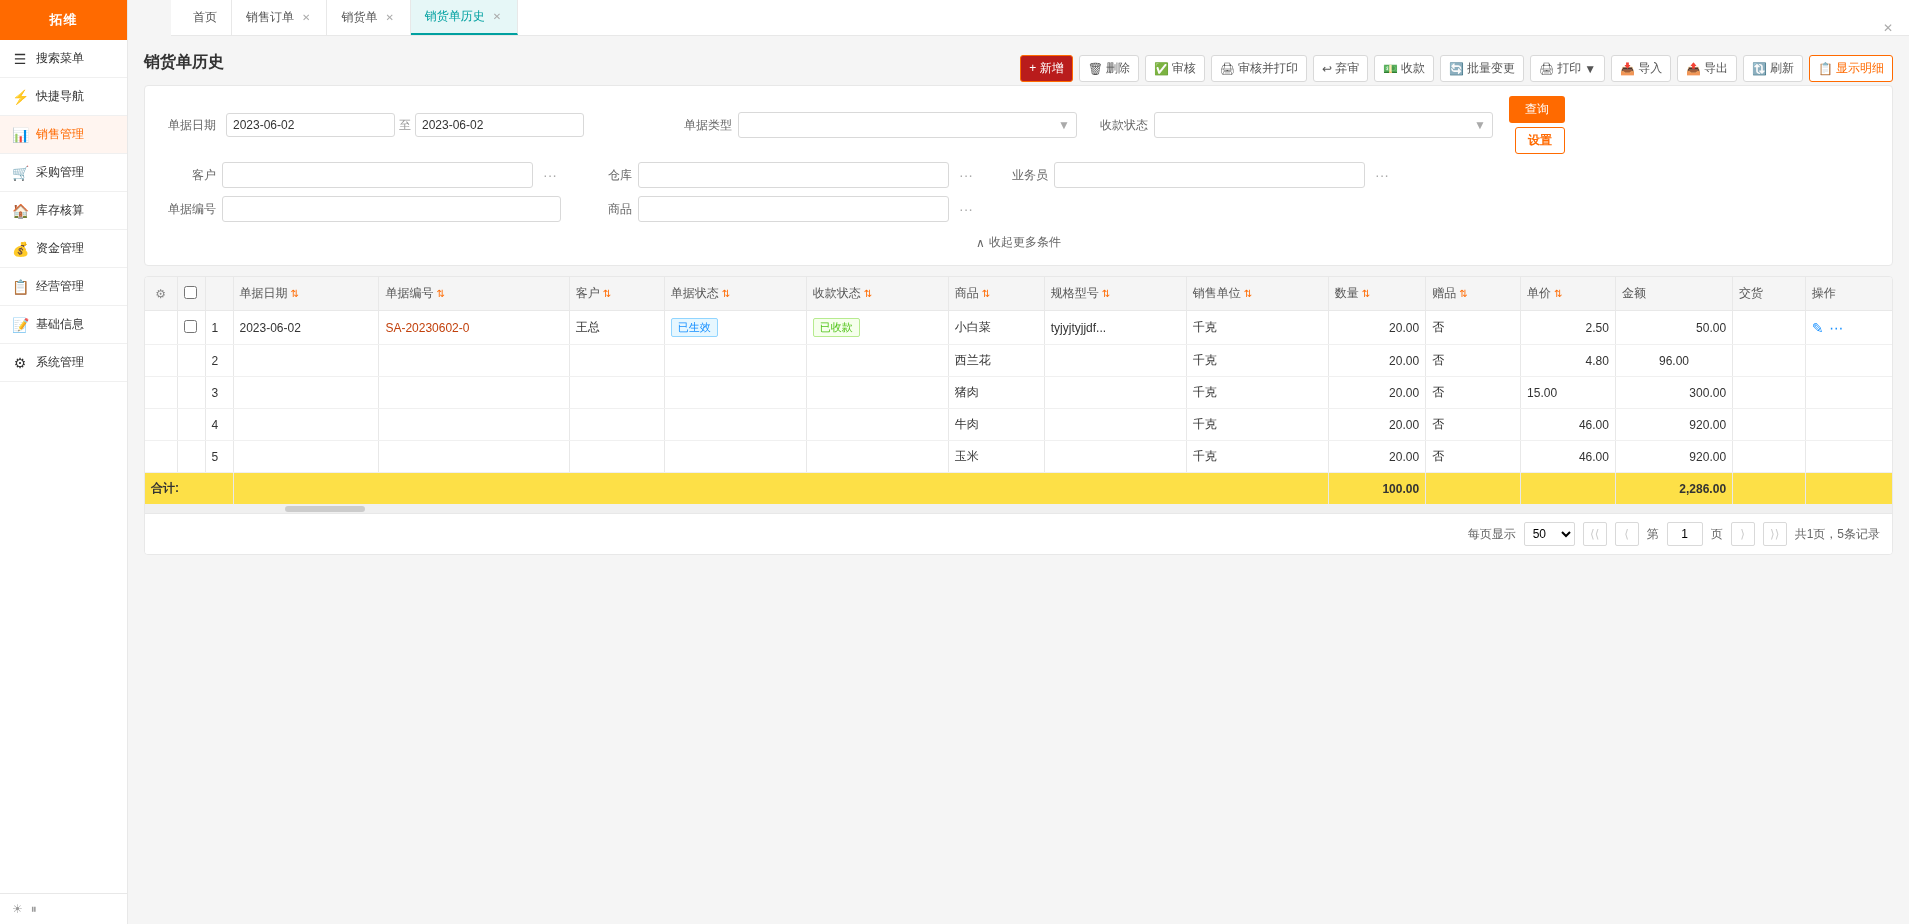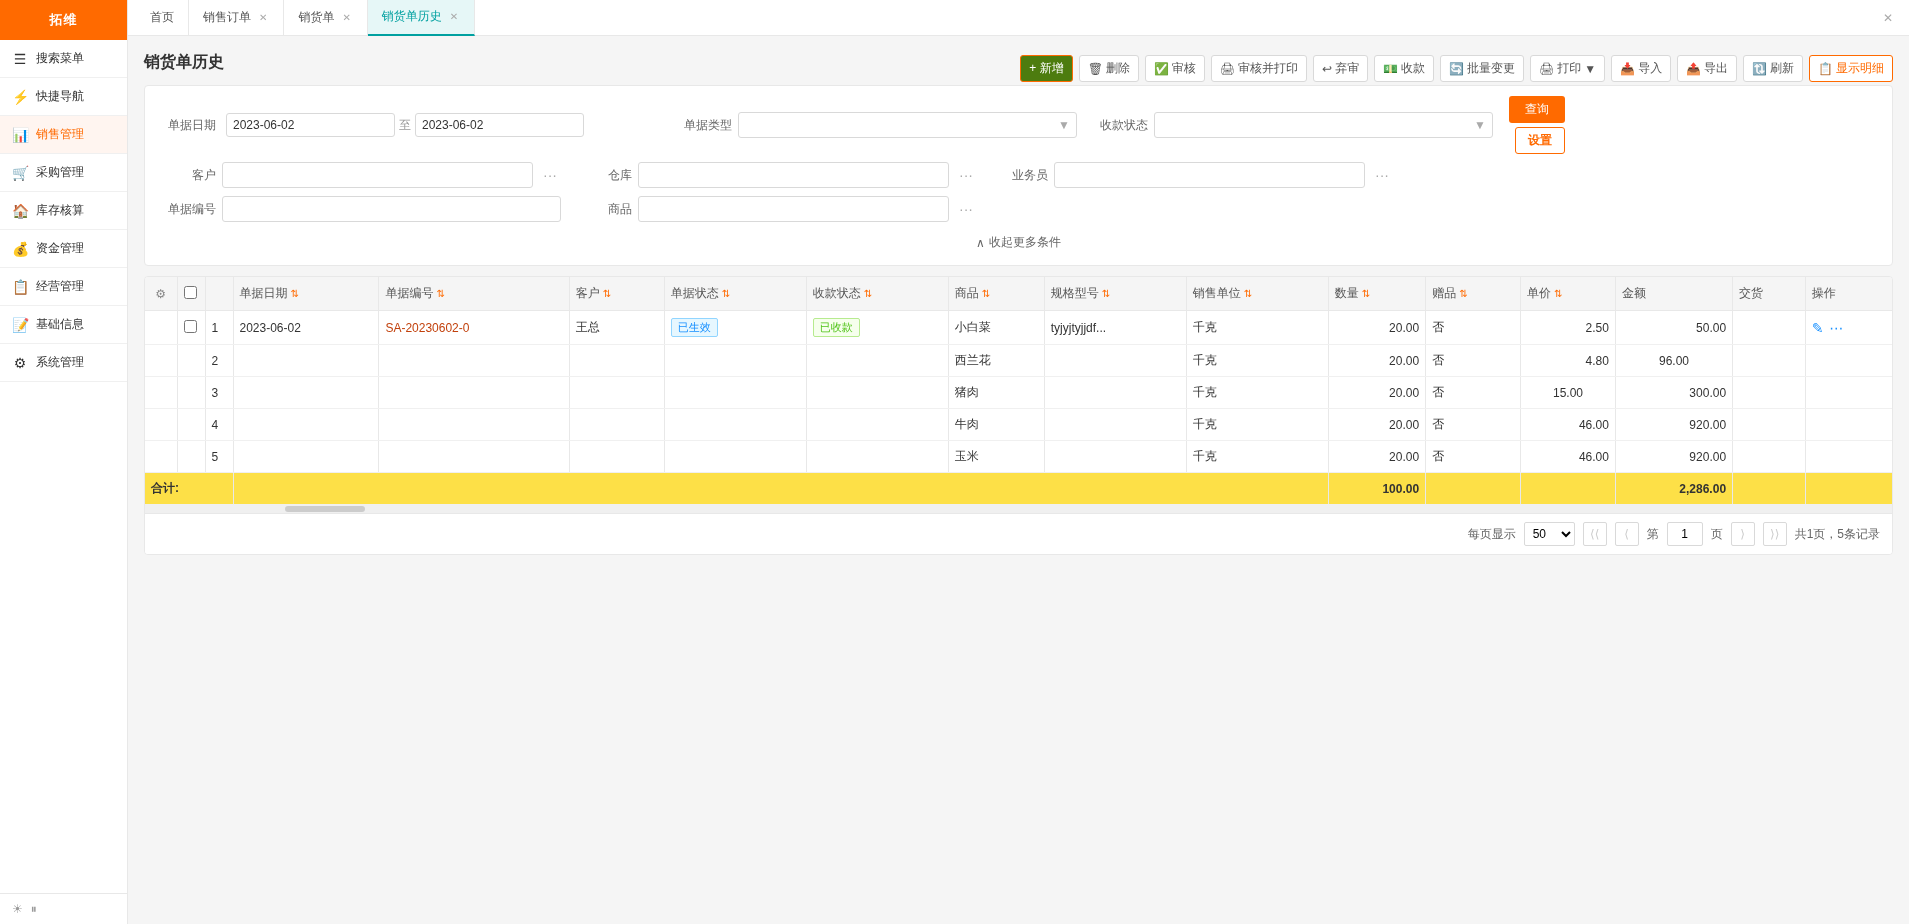--- a/index.html
+++ b/index.html
@@ -50,26 +50,27 @@
     .main {
       flex: 1;
       display: flex;
       flex-direction: column;
       overflow: hidden;
     }
 
     
     .tabs-bar {
       display: flex;
-      align-items: center;
+      align-items: flex-end;
       background: #fff;
       border-bottom: 1px solid #e8e8e8;
       height: 36px;
       padding: 0 8px;
       gap: 0;
+      margin-left: 43px;
     }
     .tab {
       display: flex;
       align-items: center;
       padding: 0 14px;
       height: 36px;
       cursor: pointer;
       color: #555;
       border-right: 1px solid #e8e8e8;
       gap: 6px;
@@ -123,21 +124,21 @@
       gap: 3px;
       padding: 4px 8px;
       border: 1px solid #d9d9d9;
       border-radius: 3px;
       background: #fff;
       cursor: pointer;
       color: #555;
       font-size: 12px;
       white-space: nowrap;
     }
-    .toolbar-btn.primary { background: #4d7c0f; color: #fff; border-color: #ff6a00; }
+    .toolbar-btn.primary { background: #b91c1c; color: #fff; border-color: #ff6a00; }
     .toolbar-btn.orange-outline { color: #ff6a00; border-color: #ff6a00; }
     .filter-row {
       display: flex;
       align-items: center;
       gap: 16px;
       margin-bottom: 8px;
       flex-wrap: wrap;
     }
     .filter-item {
       display: flex;
@@ -720,21 +721,21 @@
               <td></td>
               <td></td>
               <td></td>
               <td></td>
               <td></td>
               <td>猪肉</td>
               <td></td>
               <td>千克</td>
               <td style="text-align:right;">20.00</td>
               <td>否</td>
-              <td style="text-align:center;">15.00</td>
+              <td style="text-align:left;">15.00</td>
               <td style="text-align:right;">300.00</td>
               <td></td>
               <td></td>
             </tr>
             <tr>
               <td></td>
               <td></td>
               <td>4</td>
               <td></td>
               <td></td>

